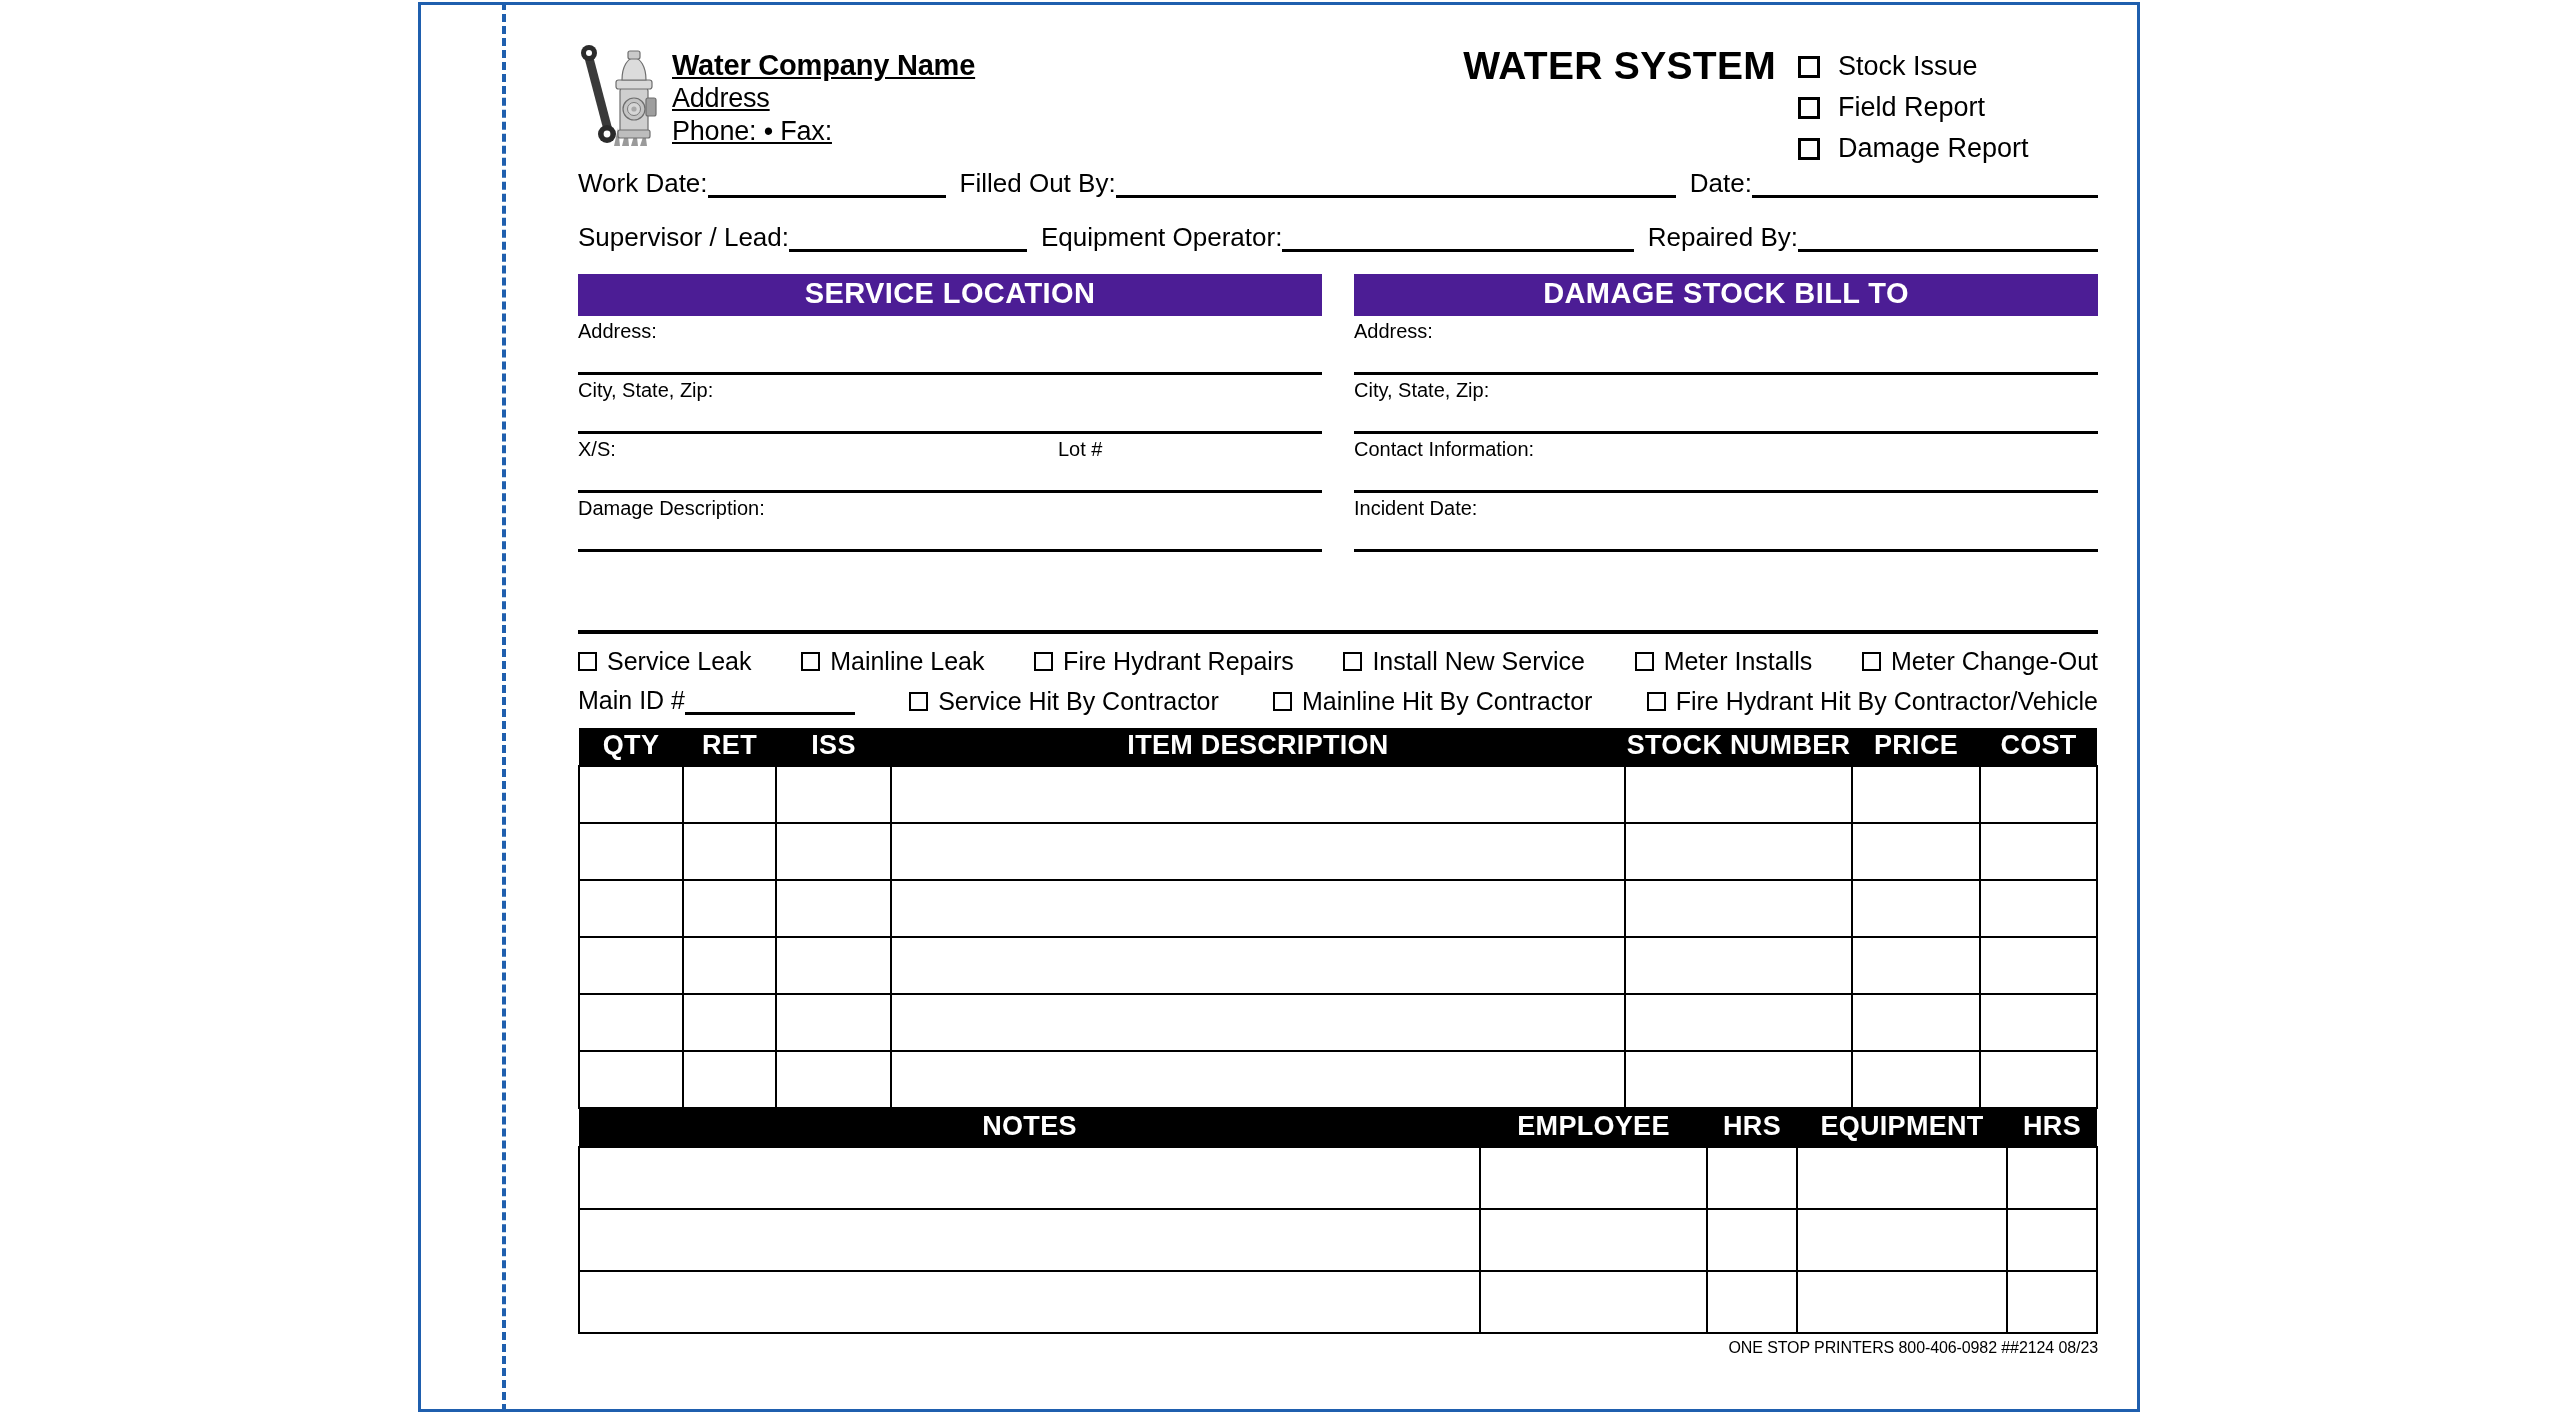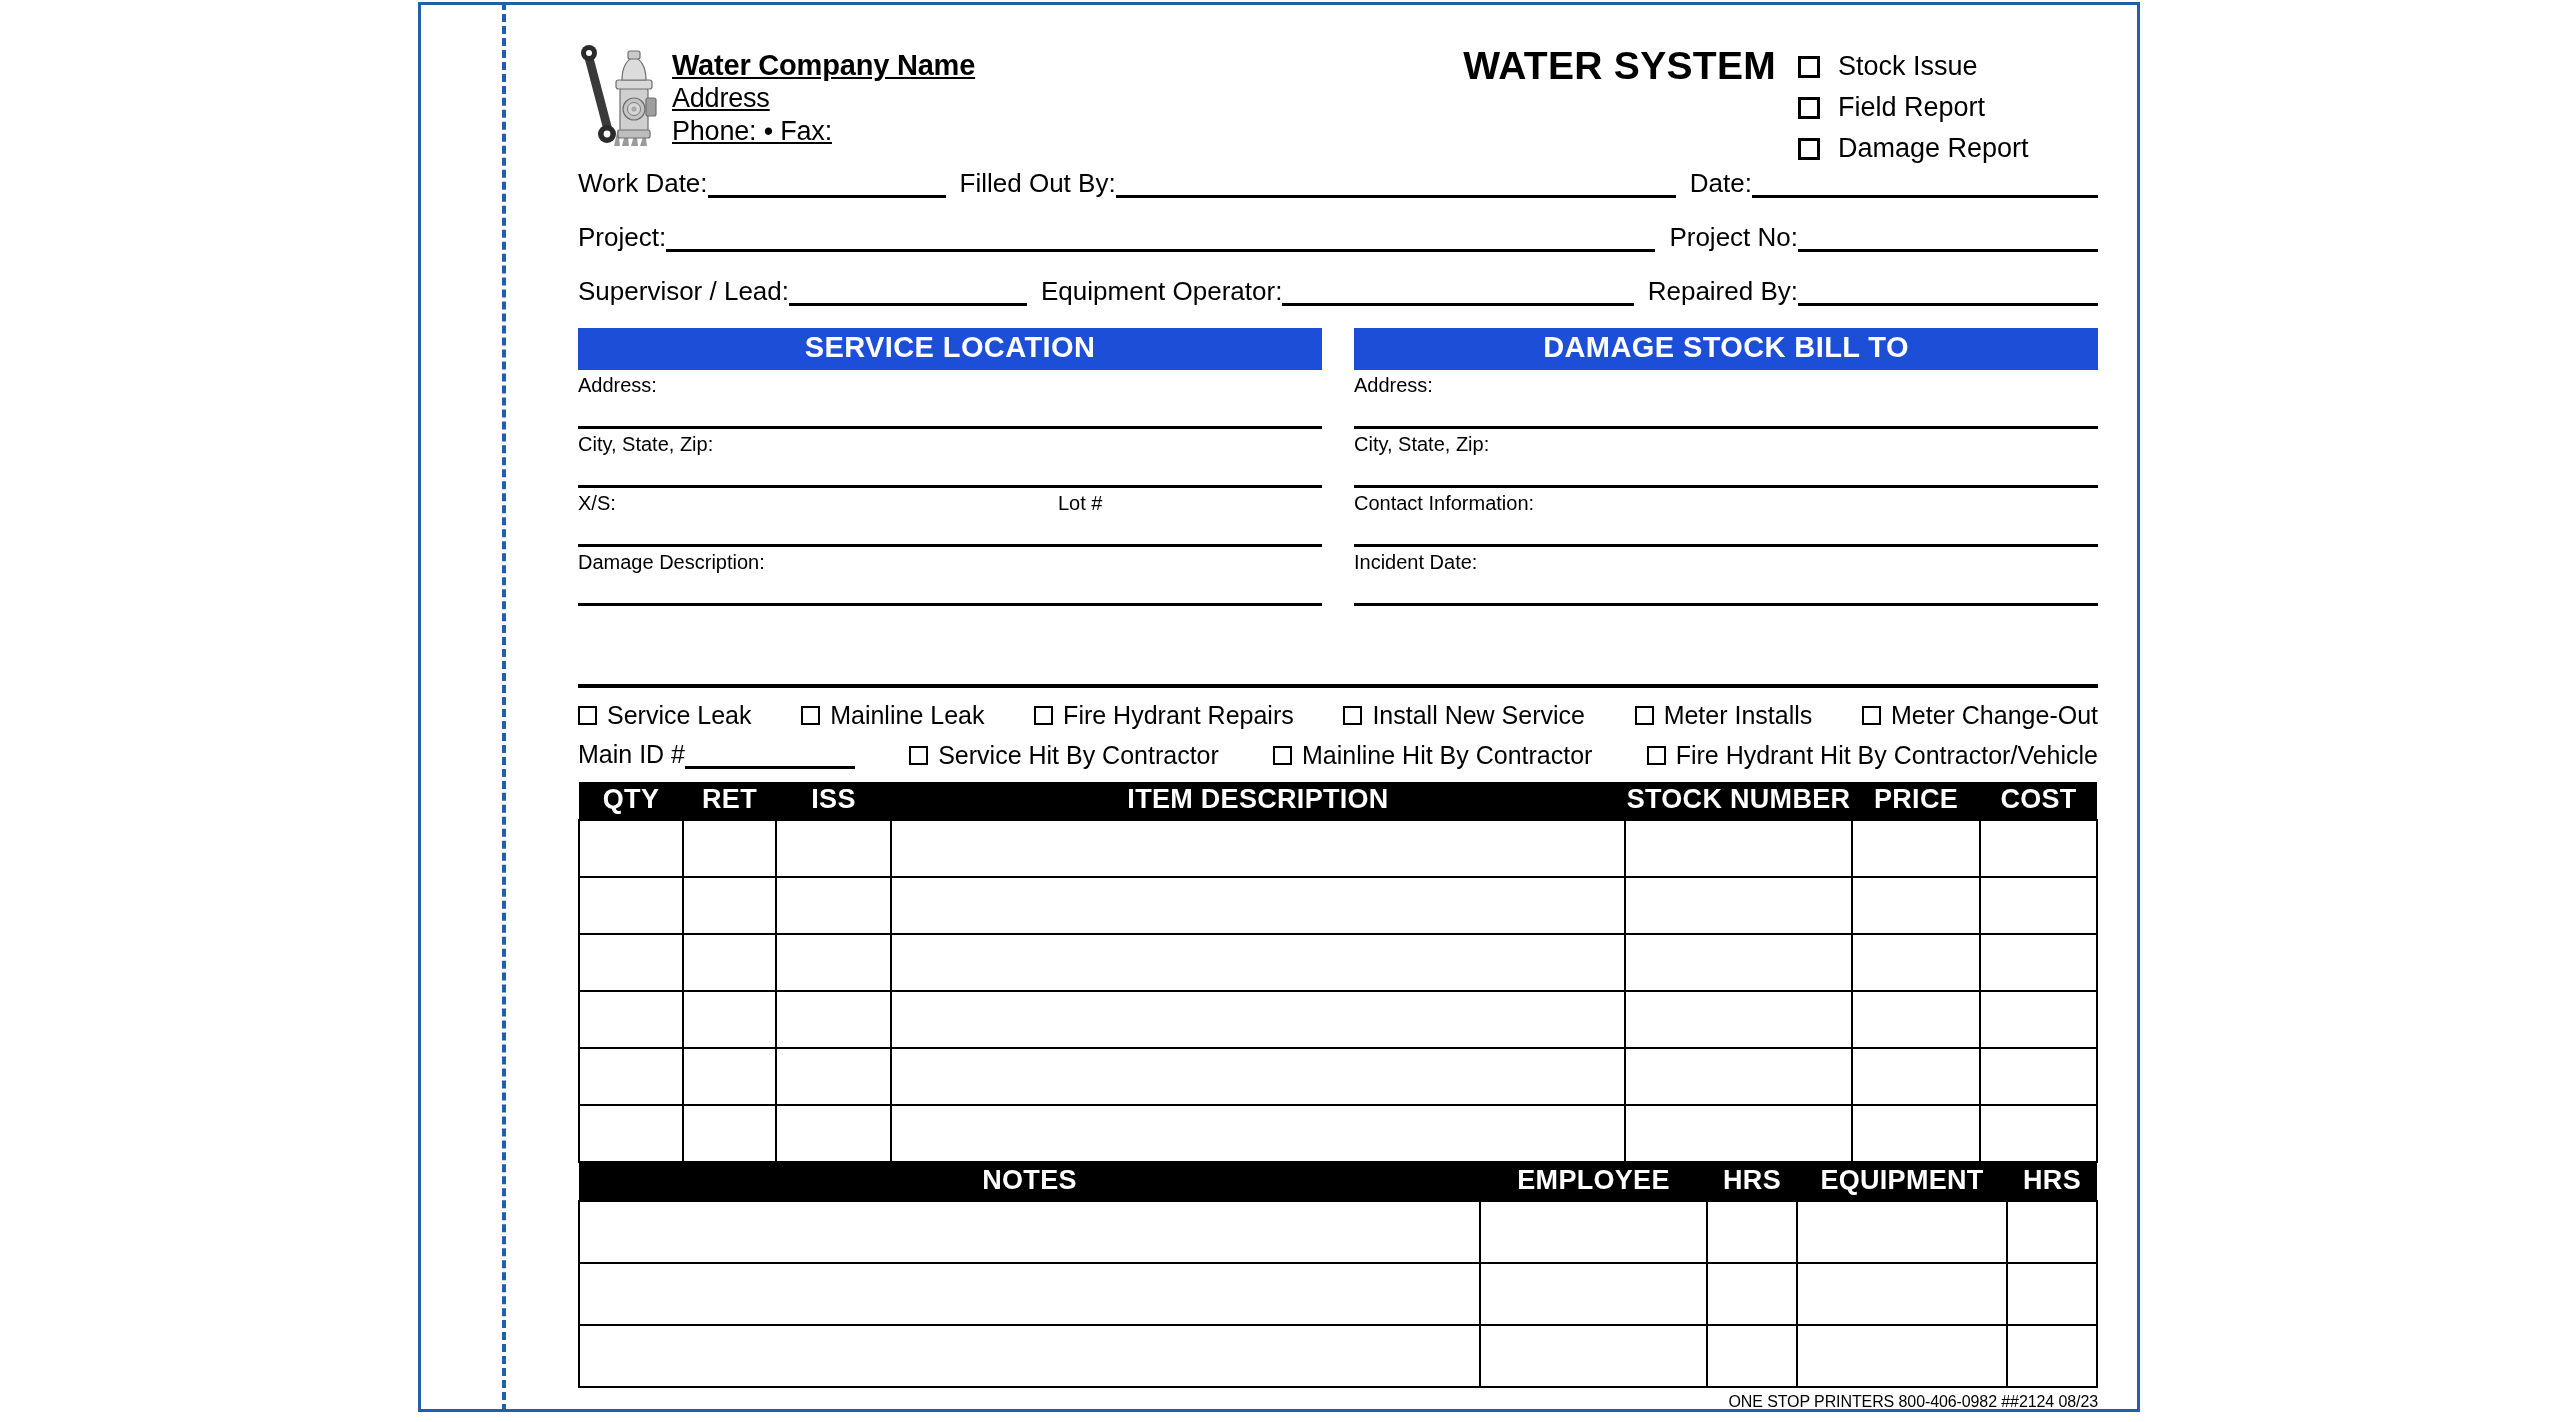--- a/index.html
+++ b/index.html
@@ -156,21 +156,21 @@
   .gap { width: 14px; flex: 0 0 auto; }
 
   
   .two-col {
     display: flex;
     margin-top: 22px;
     gap: 32px;
   }
   .col { flex: 1 1 0; min-width: 0; }
   .band {
-    background: #1d4ed8;
+    background: #4c1d95;
     color: #fff;
     text-align: center;
     font-size: 29px;
     font-weight: bold;
     letter-spacing: 0.4px;
     padding: 5px 0 7px 0;
     line-height: 1.02;
   }
   .sub-field {
     position: relative;
@@ -331,27 +331,20 @@
     <span class="fld-label">Work Date:</span>
     <span class="rule" style="width:238px"></span>
     <span class="gap"></span>
     <span class="fld-label">Filled Out By:</span>
     <span class="rule flex"></span>
     <span class="gap"></span>
     <span class="fld-label">Date:</span>
     <span class="rule" style="width:346px"></span>
   </div>
 
-  <div class="field-row r2">
-    <span class="fld-label">Project:</span>
-    <span class="rule flex"></span>
-    <span class="gap"></span>
-    <span class="fld-label">Project No:</span>
-    <span class="rule" style="width:300px"></span>
-  </div>
 
   <div class="field-row r3">
     <span class="fld-label">Supervisor / Lead:</span>
     <span class="rule" style="width:238px"></span>
     <span class="gap"></span>
     <span class="fld-label">Equipment Operator:</span>
     <span class="rule flex"></span>
     <span class="gap"></span>
     <span class="fld-label">Repaired By:</span>
     <span class="rule" style="width:300px"></span>

